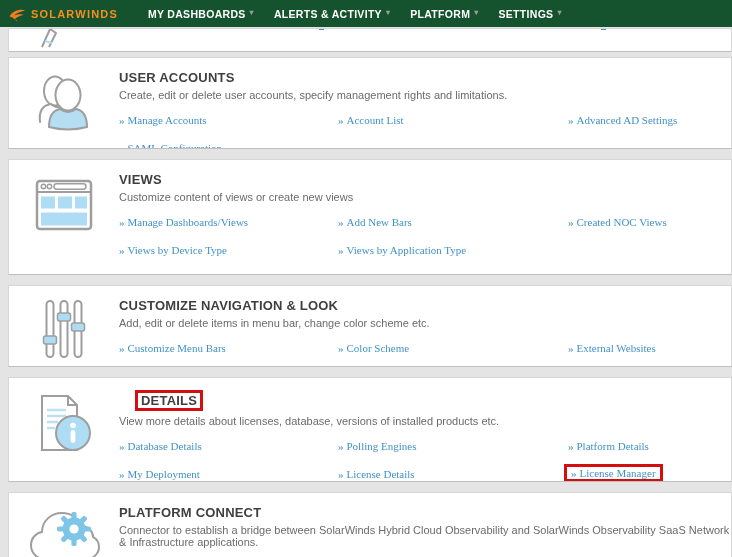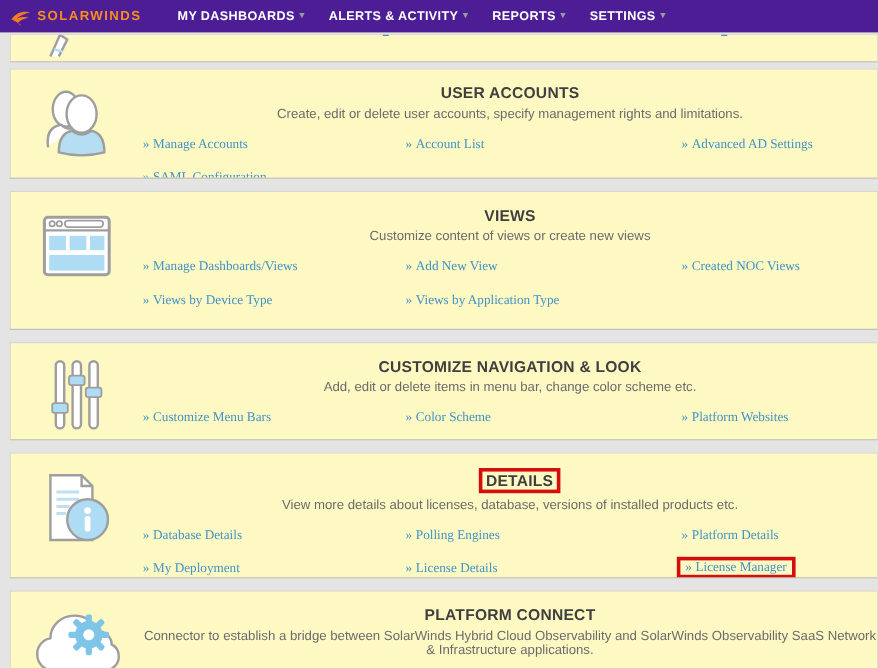--- a/index.html
+++ b/index.html
@@ -3,35 +3,35 @@
 <meta charset="utf-8">
 <style>
   * { margin:0; padding:0; box-sizing:border-box; }
   html,body { width:732px; height:557px; overflow:hidden; }
   body {
     font-family:"Liberation Sans", sans-serif;
     background:#e4e4e4;
   }
   
   .navbar {
-    height:27px; background:#4c1d95; display:flex; align-items:center;
+    height:27px; background:#14532d; display:flex; align-items:center;
     padding-left:8px; gap:20px;
   }
   .brand { display:flex; align-items:center; gap:5px; margin-right:10px; cursor:pointer; }
   .brand-text { color:#f78e1e; font-size:11px; font-weight:bold; letter-spacing:1.2px; }
   .nav-item {
     color:#ffffff; font-size:10.5px; font-weight:bold; letter-spacing:.3px;
     display:flex; align-items:flex-start; gap:4px; cursor:pointer; white-space:nowrap;
   }
   .caret { color:#9a9a9a; font-size:8px; }
   
   .page { padding:1px 0 0 8px; }
   .card {
-    background:#fef9c3; border:1px solid #d6d6d6; border-bottom-color:#bfbfbf;
-    margin-bottom:10px; display:flex; position:relative; overflow:hidden;text-align:center;
+    background:#ffffff; border:1px solid #d6d6d6; border-bottom-color:#bfbfbf;
+    margin-bottom:10px; display:flex; position:relative; overflow:hidden;
   }
   .card.partial { height:24px; margin-bottom:5px; }
   .icon-box { width:110px; flex:0 0 110px; display:flex; justify-content:center; padding-top:10px; }
   .content { flex:1; padding-top:12px; }
   .sec-title { font-size:13px; font-weight:bold; color:#3f3f3f; letter-spacing:.2px; margin-bottom:4px; }
   .sec-desc { font-size:11px; color:#6b6b6b; margin-bottom:13px; }
   .links { display:grid; grid-template-columns:219px 230px auto; row-gap:16px; align-items:start;font-family:Liberation Serif, serif; }
   .lnk {
     font-size:11px; color:#4292c6; text-decoration:none; cursor:pointer;
     justify-self:start; white-space:nowrap;
@@ -57,21 +57,21 @@
   </div>
   <div class="nav-item">
     <span>MY DASHBOARDS</span>
       <span class="caret">▾</span>
   </div>
   <div class="nav-item">
     <span>ALERTS &amp; ACTIVITY</span>
       <span class="caret">▾</span>
   </div>
   <div class="nav-item">
-    <span>REPORTS</span>
+    <span>PLATFORM</span>
       <span class="caret">▾</span>
   </div>
   <div class="nav-item">
     <span>SETTINGS</span>
       <span class="caret">▾</span>
   </div>
 </nav>
 
 <div class="page">
 
@@ -117,21 +117,21 @@
         <rect x="30" y="26.5" width="14" height="12" fill="#aedcf5"></rect>
         <rect x="47" y="26.5" width="12" height="12" fill="#aedcf5"></rect>
         <rect x="13" y="42.5" width="46" height="13" fill="#aedcf5"></rect>
       </svg>
     </div>
     <div class="content">
       <h2 class="sec-title">VIEWS</h2>
       <p class="sec-desc">Customize content of views or create new views</p>
       <div class="links">
         <a class="lnk"><span class="bullet">»</span><span>Manage Dashboards/Views</span></a>
-        <a class="lnk"><span class="bullet">»</span><span>Add New View</span></a>
+        <a class="lnk"><span class="bullet">»</span><span>Add New Bars</span></a>
         <a class="lnk"><span class="bullet">»</span><span>Created NOC Views</span></a>
         <a class="lnk"><span class="bullet">»</span><span>Views by Device Type</span></a>
         <a class="lnk"><span class="bullet">»</span><span>Views by Application Type</span></a>
       </div>
     </div>
   </section>
 
   <section class="card h-custom">
     <div class="icon-box">
       <svg width="64" height="68" viewBox="0 0 64 68">
@@ -142,21 +142,21 @@
         <rect x="25.5" y="17" width="13" height="8" rx="2" fill="#aedcf5" stroke="#9e9e9e" stroke-width="1.5"></rect>
         <rect x="39.5" y="27" width="13" height="8" rx="2" fill="#aedcf5" stroke="#9e9e9e" stroke-width="1.5"></rect>
       </svg>
     </div>
     <div class="content">
       <h2 class="sec-title">CUSTOMIZE NAVIGATION &amp; LOOK</h2>
       <p class="sec-desc">Add, edit or delete items in menu bar, change color scheme etc.</p>
       <div class="links">
         <a class="lnk"><span class="bullet">»</span><span>Customize Menu Bars</span></a>
         <a class="lnk"><span class="bullet">»</span><span>Color Scheme</span></a>
-        <a class="lnk"><span class="bullet">»</span><span>Platform Websites</span></a>
+        <a class="lnk"><span class="bullet">»</span><span>External Websites</span></a>
       </div>
     </div>
   </section>
 
   <section class="card h-details">
     <div class="icon-box">
       <svg width="72" height="76" viewBox="0 0 72 76">
         <path d="M14 8 H40 L49 17 V62 H14 Z" fill="#fff" stroke="#9e9e9e" stroke-width="2"></path>
         <path d="M40 8 V17 H49" fill="none" stroke="#9e9e9e" stroke-width="2"></path>
         <line x1="19" y1="22" x2="38" y2="22" stroke="#bfe0f2" stroke-width="2.5"></line>

